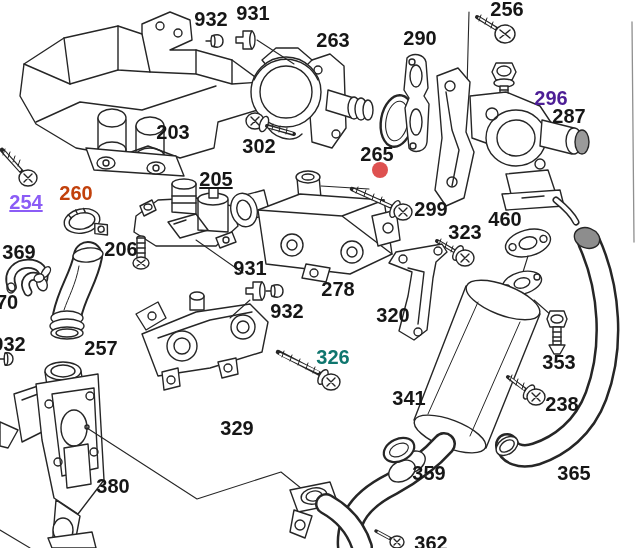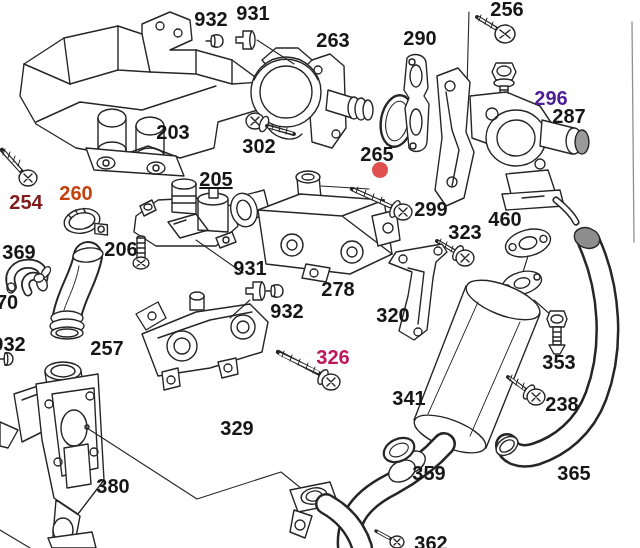--- a/index.html
+++ b/index.html
@@ -386,34 +386,34 @@
       <div class="part-label" style="left: 333px; top: 40px; color: rgb(22, 22, 22);">263</div>
       <div class="part-label" style="left: 420px; top: 38px; color: rgb(22, 22, 22);">290</div>
       <div class="part-label" style="left: 507px; top: 9px; color: rgb(22, 22, 22);">256</div>
       <div class="part-label" style="left: 532px; top: 98px; color: #4c1d95; margin-left: 19px;">296</div>
       <div class="part-label" style="left: 569px; top: 116px; color: rgb(22, 22, 22);">287</div>
       <div class="part-label" style="left: 173px; top: 132px; color: rgb(22, 22, 22);">203</div>
       <div class="part-label" style="left: 259px; top: 146px; color: rgb(22, 22, 22);">302</div>
       <div class="part-label" style="left: 377px; top: 154px; color: rgb(22, 22, 22);">265</div>
       <div class="part-label" style="left: 216px; top: 179px; color: rgb(22, 22, 22); text-decoration: underline;">205</div>
       <div class="part-label" style="left: 76px; top: 193px; color: #c2410c;">260</div>
-      <div class="part-label" style="left: 26px; top: 202px; color: #7f1d1d;">254</div>
+      <div class="part-label" style="left: 26px; top: 202px; color: #8b5cf6; text-decoration: underline;">254</div>
       <div class="part-label" style="left: 431px; top: 209px; color: rgb(22, 22, 22);">299</div>
       <div class="part-label" style="left: 505px; top: 219px; color: rgb(22, 22, 22);">460</div>
       <div class="part-label" style="left: 465px; top: 232px; color: rgb(22, 22, 22);">323</div>
       <div class="part-label" style="left: 121px; top: 249px; color: rgb(22, 22, 22);">206</div>
       <div class="part-label" style="left: 19px; top: 252px; color: rgb(22, 22, 22);">369</div>
       <div class="part-label" style="left: 250px; top: 268px; color: rgb(22, 22, 22);">931</div>
       <div class="part-label" style="left: 338px; top: 289px; color: rgb(22, 22, 22);">278</div>
       <div class="part-label" style="left: 7px; top: 302px; color: rgb(22, 22, 22);">70</div>
       <div class="part-label" style="left: 287px; top: 311px; color: rgb(22, 22, 22);">932</div>
       <div class="part-label" style="left: 393px; top: 315px; color: rgb(22, 22, 22);">320</div>
       <div class="part-label" style="left: 9px; top: 344px; color: rgb(22, 22, 22);">932</div>
-      <div class="part-label" style="left: 107px; top: 348px; color: rgb(22, 22, 22);">257</div>
-      <div class="part-label" style="left: 333px; top: 357px; color: #be185d;">326</div>
+      <div class="part-label" style="left: 101px; top: 348px; color: rgb(22, 22, 22);">257</div>
+      <div class="part-label" style="left: 333px; top: 357px; color: #0f766e;">326</div>
       <div class="part-label" style="left: 559px; top: 362px; color: rgb(22, 22, 22);">353</div>
       <div class="part-label" style="left: 237px; top: 397px; color: rgb(22, 22, 22); margin-top: 31px;">329</div>
       <div class="part-label" style="left: 409px; top: 398px; color: rgb(22, 22, 22);">341</div>
       <div class="part-label" style="left: 562px; top: 404px; color: rgb(22, 22, 22);">238</div>
       <div class="part-label" style="left: 429px; top: 473px; color: rgb(22, 22, 22);">359</div>
       <div class="part-label" style="left: 574px; top: 473px; color: rgb(22, 22, 22);">365</div>
       <div class="part-label" style="left: 113px; top: 486px; color: rgb(22, 22, 22);">380</div>
       <div class="part-label" style="left: 431px; top: 543px; color: rgb(22, 22, 22);">362</div>
     </div>
 

